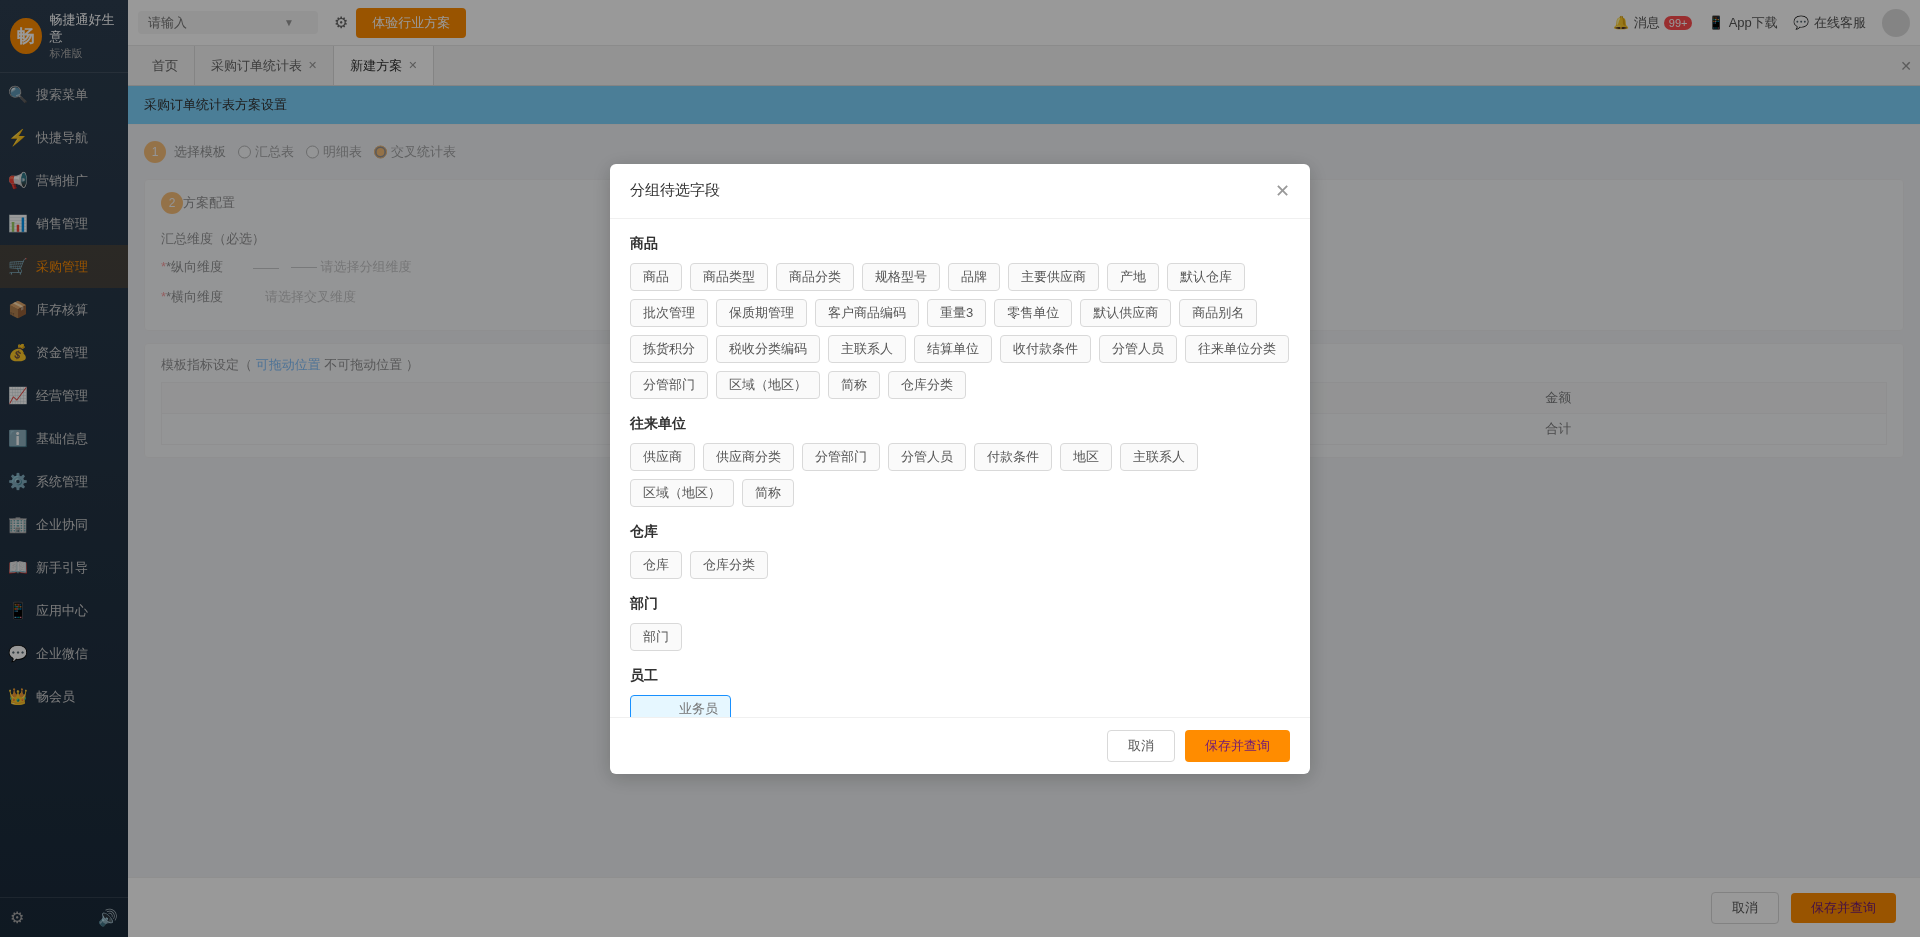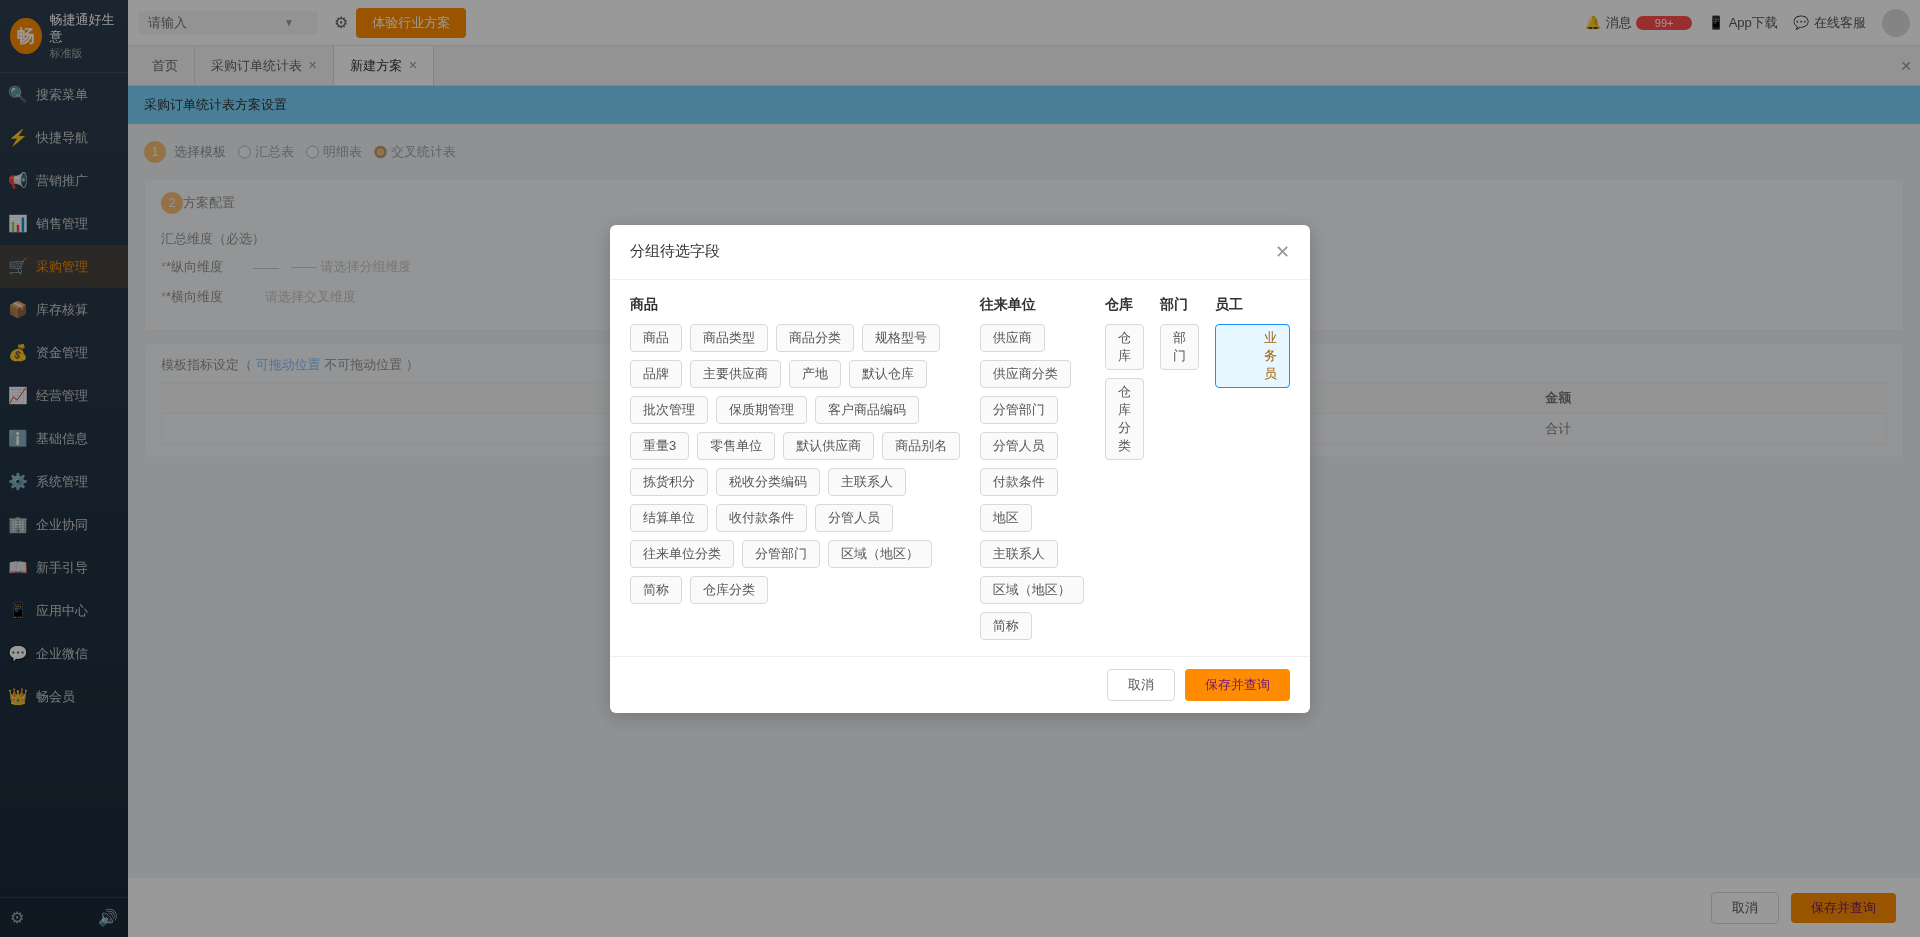--- a/index.html
+++ b/index.html
@@ -54,21 +54,21 @@
     }
     .topbar-input { border: none; background: transparent; font-size: 13px; outline: none; width: 130px; }
     .topbar-input-arrow { color: #999; font-size: 10px; }
     .topbar-gear { font-size: 16px; color: #666; cursor: pointer; margin-left: 8px; }
     .topbar-experience-btn {
       background: #ff8c00; color: white; border: none;
       padding: 6px 16px; border-radius: 4px; cursor: pointer; font-size: 13px;
     }
     .topbar-right { display: flex; align-items: center; gap: 16px; }
     .topbar-right-item { display: flex; align-items: center; gap: 4px; color: #555; cursor: pointer; font-size: 13px; }
-    .badge { background: #ff4d4f; color: white; border-radius: 10px; padding: 1px 19px; font-size: 11px; }
+    .badge { background: #ff4d4f; color: white; border-radius: 10px; padding: 1px 5px; font-size: 11px; }
     .user-avatar { width: 28px; height: 28px; border-radius: 50%; background: #ddd; }
 
     
     .tabbar {
       position: fixed; left: 128px; top: 46px; right: 0; height: 40px;
       background: #f5f5f5; display: flex; align-items: center;
       border-bottom: 1px solid #ddd; z-index: 8; padding: 0 8px;
     }
     .tab-item {
       height: 100%; display: flex; align-items: center; gap: 6px;
@@ -112,30 +112,30 @@
       display: flex; flex-direction: column; box-shadow: 0 4px 20px rgba(0,0,0,0.2);
     }
     .dialog-header {
       display: flex; align-items: center; justify-content: space-between;
       padding: 16px 20px; border-bottom: 1px solid #f0f0f0;
     }
     .dialog-title { font-size: 15px; font-weight: 400; color: #333; }
     .dialog-close { cursor: pointer; color: #999; font-size: 18px; }
     .dialog-body {
       flex: 1; overflow-y: auto; padding: 16px 20px;
-      display: flex; flex-direction: row; gap: 16px;
+      display: flex; flex-direction: column; gap: 16px;
     }
     .dialog-section-title { font-size: 14px; font-weight: 600; color: #333; margin-bottom: 10px; }
     .tag-grid { display: flex; flex-wrap: wrap; gap: 8px; }
     .tag-item {
       border: 1px solid #d9d9d9; border-radius: 4px; padding: 4px 12px;
       font-size: 13px; color: #555; cursor: pointer; background: #fafafa;
       transition: all 0.2s;
     }
-    .tag-item.selected { border-color: #1890ff; color: #a16207; background: #e6f7ff; padding-left: 48px; }
+    .tag-item.selected { border-color: #1890ff; color: #737373; background: #e6f7ff; padding-left: 48px; }
     .dialog-section { }
 
     
     .dialog-footer {
       display: flex; justify-content: flex-end; gap: 10px;
       padding: 12px 20px; border-top: 1px solid #f0f0f0;
     }
     .btn-cancel {
       padding: 6px 20px; border: 1px solid #d9d9d9; border-radius: 4px;
       background: white; cursor: pointer; font-size: 13px; color: #555;
@@ -150,21 +150,21 @@
     .dialog-body::-webkit-scrollbar-track { background: #f5f5f5; }
     .dialog-body::-webkit-scrollbar-thumb { background: #ccc; border-radius: 3px; }
 
     
     .bg-form { opacity: 0.5; }
     .form-row { display: flex; align-items: center; gap: 12px; margin-bottom: 12px; }
     .form-label { font-size: 13px; color: #333; min-width: 80px; }
 
     .stat-table { width: 100%; border-collapse: collapse; margin-top: 8px; }
     .stat-table th, .stat-table td { border: 1px solid #eee; padding: 6px 10px; font-size: 13px; text-align: center; }
-    .stat-table th { background: #fafafa; font-weight: 700; margin-top: 23px; }
+    .stat-table th { background: #fafafa; font-weight: 400; margin-top: 23px; }
     .footer-bar {
       position: fixed; bottom: 0; left: 128px; right: 0; height: 60px;
       background: white; border-top: 1px solid #eee;
       display: flex; align-items: center; justify-content: flex-end;
       padding: 0 24px; gap: 12px; z-index: 7;
     }
   </style>
 </head>
 <body>
 

